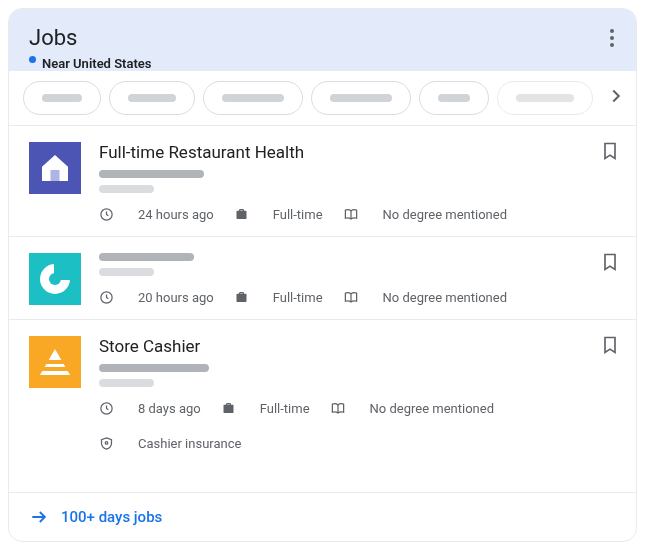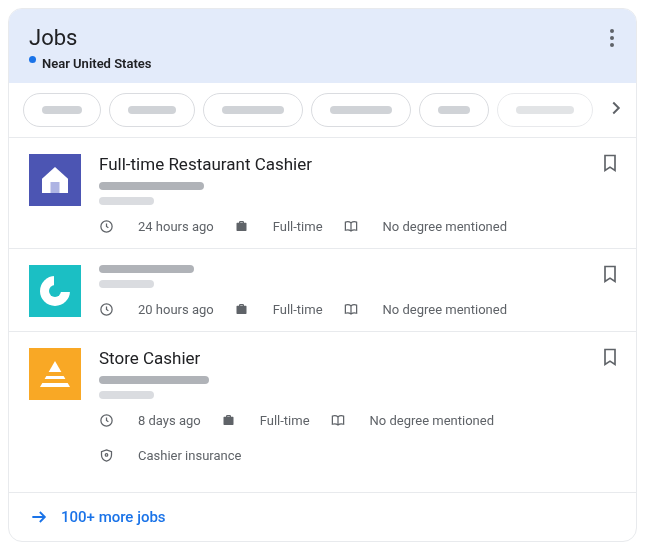--- a/index.html
+++ b/index.html
@@ -14,21 +14,21 @@
       width: 100%;
       height: 100%;
       border: 1px solid #e8eaed;
       border-radius: 14px;
       overflow: hidden;
       display: flex;
       flex-direction: column;
     }
     .header {
       background: #e3ebfa;
-      padding: 16px 20px 12px 20px;
+      padding: 16px 20px 0 20px;
       position: relative;
     }
     .header-title {
       font-size: 22px;
       font-weight: 400;
       color: #202124;
       margin-bottom: 6px;
     }
     .header-sub {
       display: flex;
@@ -242,21 +242,21 @@
     </div>
   </div>
 
   <div class="list">
 
     <div class="job">
       <div class="logo logo-0">
           <div class="house"></div>
         </div>
       <div class="job-body">
-        <div class="job-title">Full-time Restaurant Cashier</div>
+        <div class="job-title">Full-time Restaurant Health</div>
         <div class="ph" style="width:105px"></div>
         <div class="ph ph-2" style="width:55px"></div>
         <div class="meta">
           <span class="meta-item">
             <svg width="15" height="15" viewBox="0 0 24 24" fill="none" stroke="#5f6368" stroke-width="2">
                 <circle cx="12" cy="12" r="9"></circle>
                 <path d="M12 7v5l3 2"></path>
               </svg>
             <span>24 hours ago</span>
           </span>
@@ -363,16 +363,16 @@
           </svg>
       </div>
     </div>
 
   </div>
 
   <div class="footer">
     <svg width="20" height="20" viewBox="0 0 24 24" fill="none" stroke="currentColor" stroke-width="2.2">
         <path d="M4 12h15M13 6l6 6-6 6"></path>
       </svg>
-    <span class="footer-text">100+ more jobs</span>
+    <span class="footer-text">100+ days jobs</span>
   </div>
 
 </div>
 
 </body></html>

